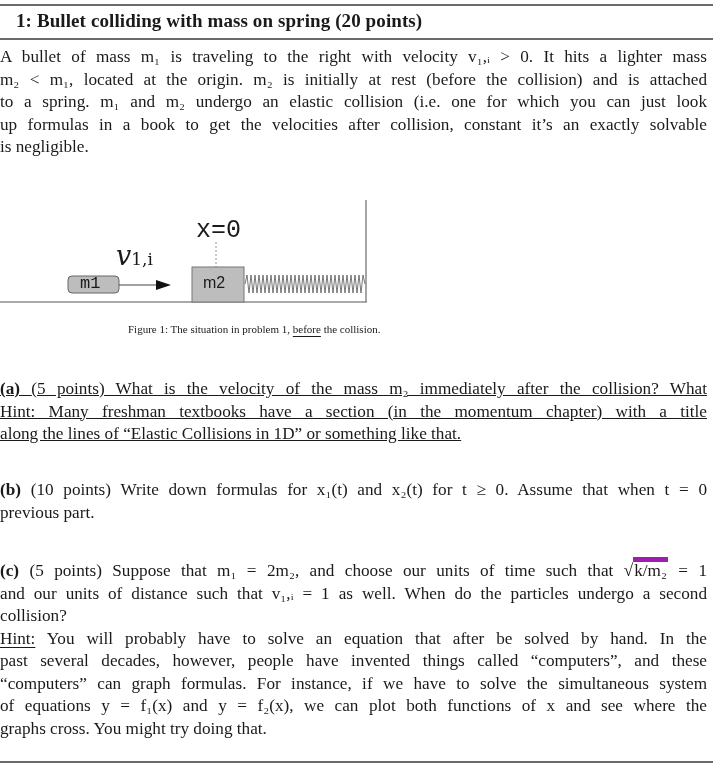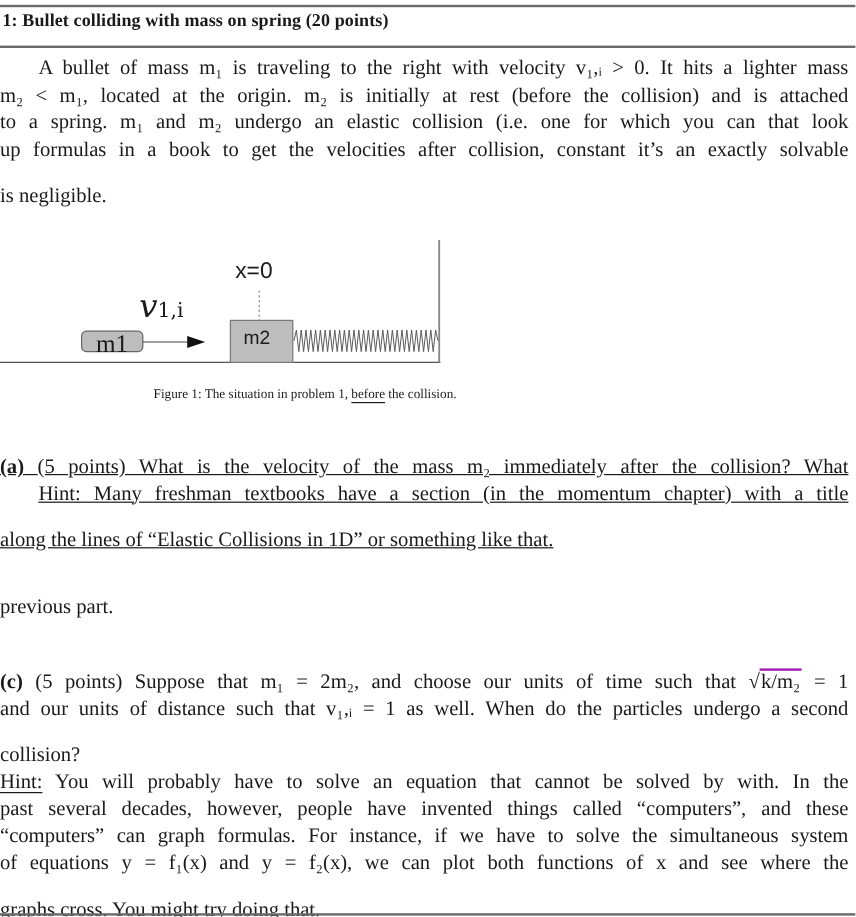--- a/index.html
+++ b/index.html
@@ -1,42 +1,42 @@
 <!DOCTYPE html>
 <html><head>
 <meta charset="utf-8">
 <style>
   html, body { margin:0; padding:0; background:#ffffff; }
   body { width:713px; height:764px; overflow:hidden; position:relative;
          font-family:"DejaVu Serif","Liberation Serif",serif; color:#1a1a1a; }
   .rule { position:absolute; left:0; width:713px; height:2px; background:#6a6a6a; }
-  .title { position:absolute; left:2px; top:10px; font-size:15px; font-weight:bold;
+  .title { position:absolute; left:16px; top:10px; font-size:19px; font-weight:bold;
            font-family:"Liberation Serif","DejaVu Serif",serif; letter-spacing:0.1px; }
   .para { position:absolute; left:0; width:707px; font-family:"Liberation Serif",serif;
           font-size:17.2px; line-height:22.5px; text-align:justify; }
   .para .ln { display:block; text-align:justify; text-align-last:justify; white-space:nowrap; }
-  .para .ln.last { text-align-last:left;margin-top:16px; }
-  .indent { padding-left:32px; }
+  .para .ln.last { text-align-last:left; }
+  .indent { }
   .fig { position:absolute; left:0; top:196px; width:380px; height:112px; }
   .caption { position:absolute; left:128px; top:323px; font-family:"Liberation Serif",serif; font-size:11px; }
   .u { text-decoration:underline; text-underline-offset:3px; }
   b.lbl { font-weight:bold; }
-  .sqrt { display:inline-block; border-top:2px solid #a21caf; padding:0 1px; line-height:18px; }
+  .sqrt { display:inline-block; border-top:5px solid #a21caf; padding:0 1px; line-height:18px; }
 </style>
 </head>
 <body>
 
 <div class="rule" style="top:4px;"></div>
 <div class="title">1: Bullet colliding with mass on spring (20 points)</div>
 <div class="rule" style="top:38px;"></div>
 
 <div class="para" style="top:46px;">
   <span class="ln indent">A bullet of mass m₁ is traveling to the right with velocity v₁,ᵢ &gt; 0. It hits a lighter mass</span>
   <span class="ln">m₂ &lt; m₁, located at the origin. m₂ is initially at rest (before the collision) and is attached</span>
-  <span class="ln">to a spring. m₁ and m₂ undergo an elastic collision (i.e. one for which you can that look</span>
+  <span class="ln">to a spring. m₁ and m₂ undergo an elastic collision (i.e. one for which you can just look</span>
   <span class="ln">up formulas in a book to get the velocities after collision, constant it’s an exactly solvable</span>
   <span class="ln last">is negligible.</span>
 </div>
 
 <div class="fig">
   <svg width="380" height="112" viewBox="0 0 380 112">
 
     <line x1="0" y1="106" x2="367" y2="106" stroke="#555" stroke-width="1.2"></line>
 
     <line x1="366" y1="4" x2="366" y2="106" stroke="#888" stroke-width="1.5"></line>
@@ -45,48 +45,49 @@
 
     <rect x="68" y="80" width="51" height="17" rx="4" fill="#bdbdbd" stroke="#666" stroke-width="1"></rect>
 
     <line x1="119" y1="89" x2="158" y2="89" stroke="#444" stroke-width="1"></line>
     <polygon points="156,84 171,89 156,94" fill="#111"></polygon>
 
     <rect x="192" y="71" width="52" height="35" fill="#bdbdbd" stroke="#777" stroke-width="1"></rect>
 
     <polyline fill="none" stroke="#555" stroke-width="0.8" points="245,88 247,79 249,97 251,79 253,97 255,79 257,97 259,79 261,97 263,79 265,97 267,79 269,97 271,79 273,97 275,79 277,97 279,79 281,97 283,79 285,97 287,79 289,97 291,79 293,97 295,79 297,97 299,79 301,97 303,79 305,97 307,79 309,97 311,79 313,97 315,79 317,97 319,79 321,97 323,79 325,97 327,79 329,97 331,79 333,97 335,79 337,97 339,79 341,97 343,79 345,97 347,79 349,97 351,79 353,97 355,79 357,97 359,79 361,97 363,79 365,88"></polyline>
   </svg>
-  <div style="position:absolute;left:196px;top:20px;font-family:Liberation Sans, sans-serif;font-size:19px;">x=0</div>
-  <div style="position:absolute;left:80px;top:78px;font-family:Liberation Serif, serif;font-size:21px;">m1</div>
+  <div style="position:absolute;left:196px;top:20px;font-family:Liberation Mono, monospace;font-size:25px;">x=0</div>
+  <div style="position:absolute;left:80px;top:78px;font-family:Liberation Mono, monospace;font-size:17px;">m1</div>
   <div style="position:absolute;left:203px;top:78px;font-family:'Liberation Sans',sans-serif;font-size:16px;">m2</div>
   <div style="position:absolute;left:116px;top:44px;font-family:'DejaVu Serif',serif;font-style:italic;font-size:27px;">
     <span>v</span><span style="font-size:17px;font-style:normal;text-align:center;">1,i</span>
   </div>
 </div>
 
 <div class="caption">
   <span>Figure 1: The situation in problem 1,</span>
   <span class="u">before</span>
   <span>the collision.</span>
 </div>
 
 <div class="para" style="top:378px;text-decoration:underline;">
   <span class="ln"><b class="lbl">(a)</b> <span>(5 points) What is the velocity of the mass m₂ immediately after the collision? What</span></span>
   <span class="ln indent">Hint: Many freshman textbooks have a section (in the momentum chapter) with a title</span>
   <span class="ln last">along the lines of “Elastic Collisions in 1D” or something like that.</span>
 </div>
 
 <div class="para" style="top:479px;">
+  <span class="ln"><b class="lbl">(b)</b> <span>(10 points) Write down formulas for x₁(t) and x₂(t) for t ≥ 0. Assume that when t = 0</span></span>
   <span class="ln last">previous part.</span>
 </div>
 
 <div class="para" style="top:557px;">
   <span class="ln"><b class="lbl">(c)</b> <span>(5 points) Suppose that m₁ = 2m₂, and choose our units of time such that</span> <span>√</span><span class="sqrt">k/m₂</span> <span>= 1</span></span>
   <span class="ln">and our units of distance such that v₁,ᵢ = 1 as well. When do the particles undergo a second</span>
   <span class="ln last">collision?</span>
-  <span class="ln"><span class="u">Hint:</span> <span>You will probably have to solve an equation that cannot be solved by with. In the</span></span>
+  <span class="ln"><span class="u">Hint:</span> <span>You will probably have to solve an equation that after be solved by hand. In the</span></span>
   <span class="ln">past several decades, however, people have invented things called “computers”, and these</span>
   <span class="ln">“computers” can graph formulas. For instance, if we have to solve the simultaneous system</span>
   <span class="ln">of equations y = f₁(x) and y = f₂(x), we can plot both functions of x and see where the</span>
   <span class="ln last">graphs cross. You might try doing that.</span>
 </div>
 
 <div class="rule" style="top:761px;"></div>
 
 </body></html>

